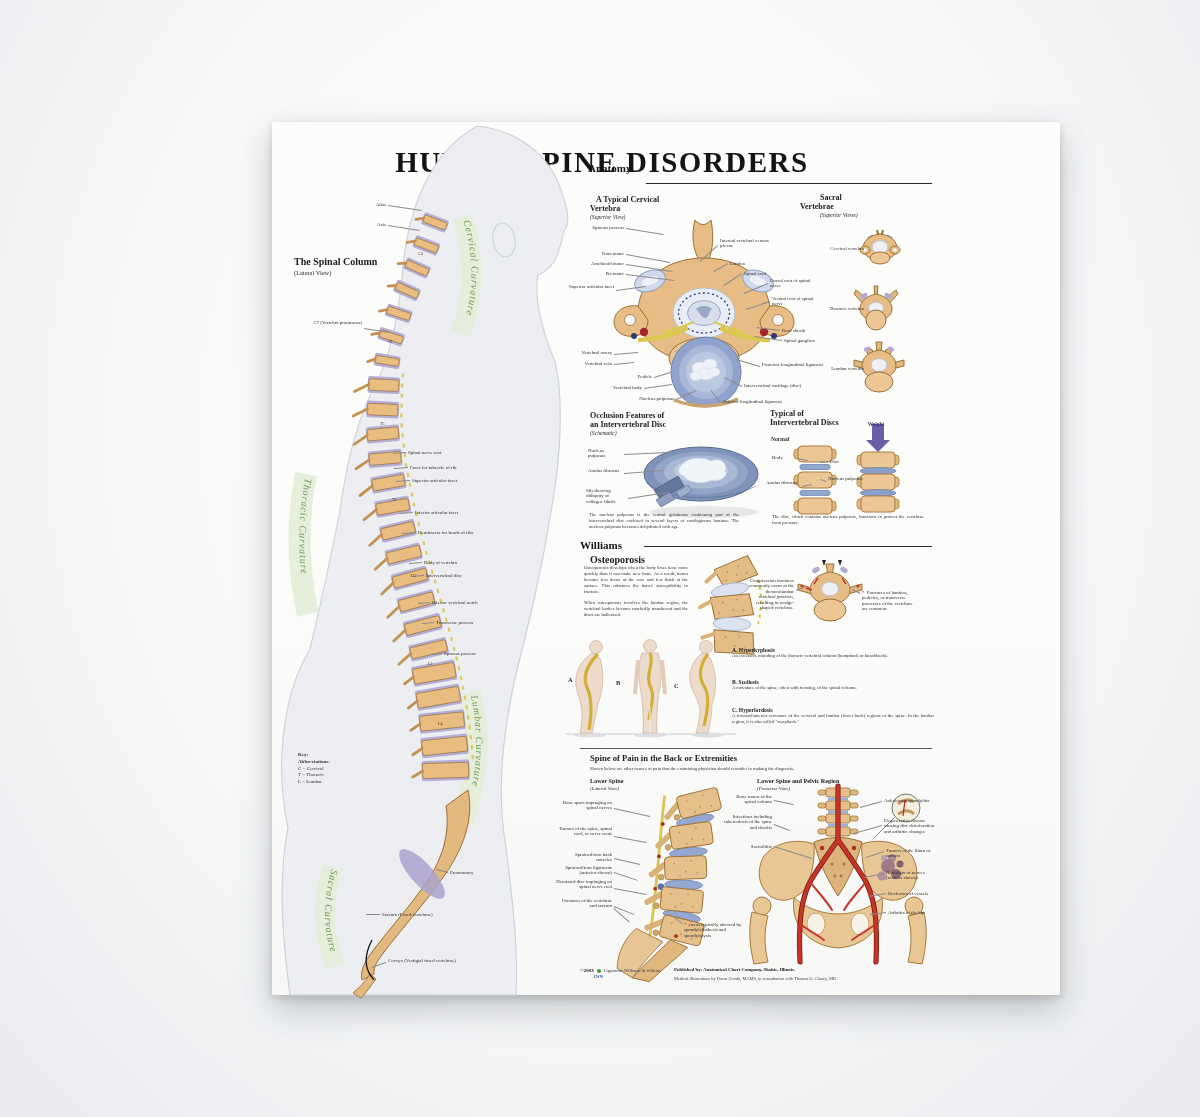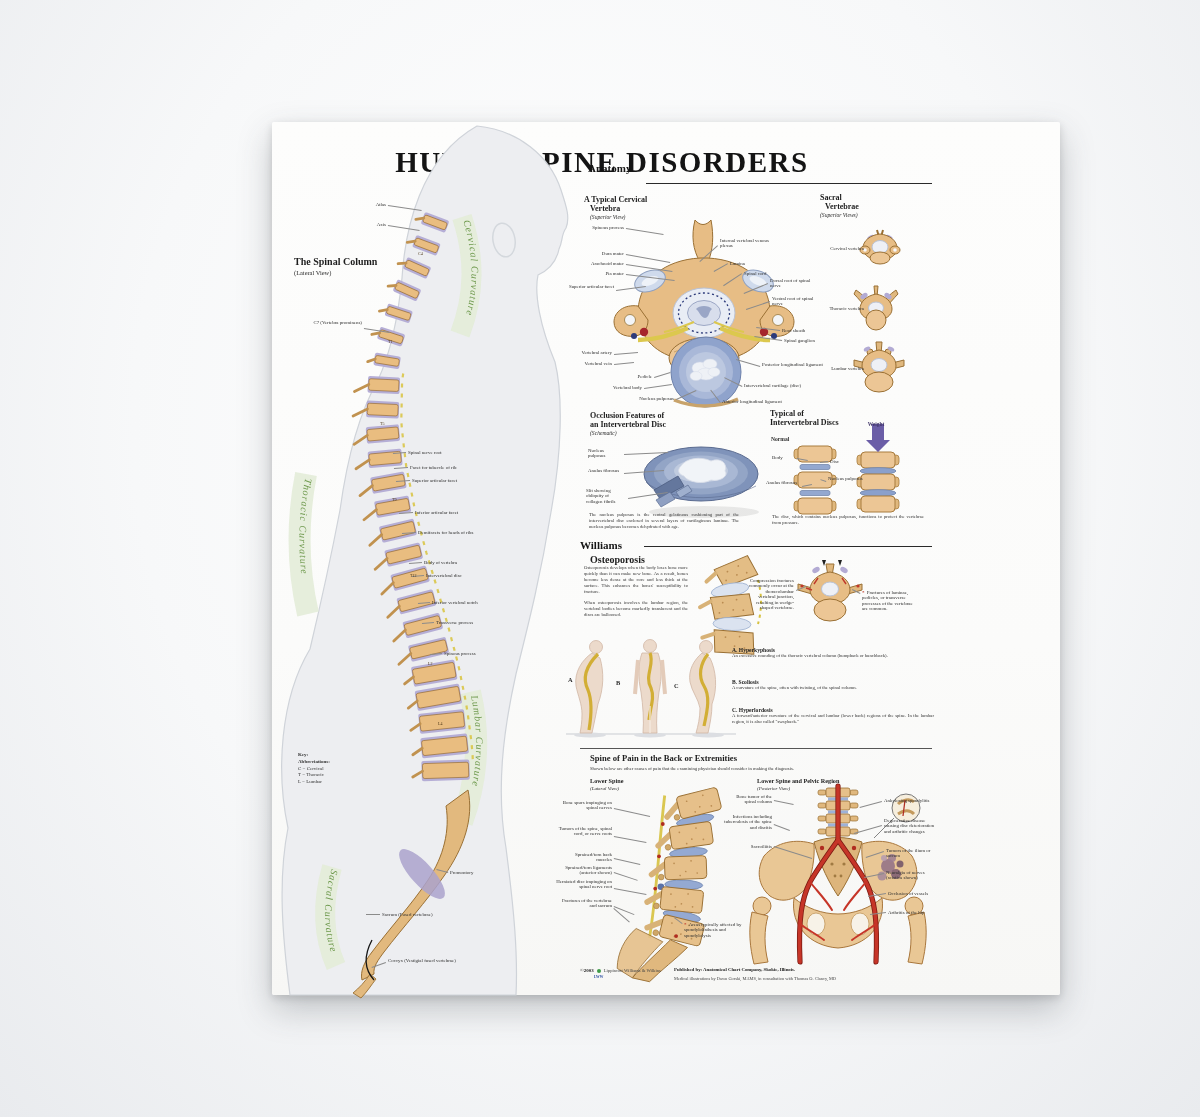--- a/index.html
+++ b/index.html
@@ -250,21 +250,21 @@
         <div class="plabel" style="left: 108px; top: 300px; text-align: left; font-size: 4px; color: rgb(74, 52, 20);">T5</div>
         <div class="plabel" style="left: 120px; top: 376px; text-align: left; font-size: 4px; color: rgb(74, 52, 20);">T9</div>
         <div class="plabel" style="left: 138px; top: 452px; text-align: left; font-size: 4px; color: rgb(74, 52, 20);">T12</div>
         <div class="plabel" style="left: 156px; top: 540px; text-align: left; font-size: 4px; color: rgb(74, 52, 20);">L2</div>
         <div class="plabel" style="left: 166px; top: 600px; text-align: left; font-size: 4px; color: rgb(74, 52, 20);">L4</div>
       </div>
 
     <div class="sechead" style="left:316px;top:40px">Anatomy</div>
     <div class="rule" style="left:374px;top:61px;width:286px"></div>
 
-    <div class="h8" style="left:312px;top:74px">A Typical Cervical</div>
+    <div class="h8" style="left:324px;top:74px">A Typical Cervical</div>
     <div class="h8" style="left:318px;top:83px">Vertebra</div>
     <div class="view" style="left:318px;top:92px">(Superior View)</div>
 
     <svg style="left:326px;top:84px" width="212" height="212" viewBox="0 0 212 212">
       <g stroke-linejoin="round">
         <path d="M97,14 C93,30 95,44 102,56 L110,56 C115,44 116,30 113,14 C108,20 102,20 97,14 Z" fill="#e7bd85" stroke="#9a7034" stroke-width="1"></path>
         <path d="M102,52 C66,54 42,74 40,104 C40,130 56,146 78,152 L134,152 C156,146 172,130 172,104 C170,74 146,54 110,52 Z" fill="#e7bd85" stroke="#9a7034" stroke-width="1"></path>
         <ellipse cx="106" cy="107" rx="31" ry="25" fill="#e9edf5" stroke="#b9c2d6"></ellipse>
         <ellipse cx="106" cy="107" rx="25.5" ry="20" fill="none" stroke="#2c3a7a" stroke-width="1.3" stroke-dasharray="2,2.6"></ellipse>
         <ellipse cx="106" cy="107" rx="16.5" ry="12.5" fill="#d8deec" stroke="#8c98ba" stroke-width="0.8"></ellipse>
@@ -337,21 +337,21 @@
         <div class="plabel" style="left: 512px; top: 216px; width: 50px; text-align: left;">Spinal ganglion</div>
         <div class="lline" style="left: 488px; top: 245px; width: 25px; transform: rotate(-2.8578rad);"></div>
         <div class="plabel" style="left: 490px; top: 240px; width: 62px; text-align: left;">Posterior longitudinal ligament</div>
         <div class="lline" style="left: 470px; top: 265px; width: 20.1246px; transform: rotate(-2.67795rad);"></div>
         <div class="plabel" style="left: 472px; top: 261px; width: 64px; text-align: left;">Intervertebral cartilage (disc)</div>
         <div class="lline" style="left: 448px; top: 281px; width: 16.4012px; transform: rotate(-2.22649rad);"></div>
         <div class="plabel" style="left: 450px; top: 277px; width: 64px; text-align: left;">Anterior longitudinal ligament</div>
       </div>
 
     <div class="h8" style="left:548px;top:72px">Sacral</div>
-    <div class="h8" style="left:553px;top:81px">Vertebrae</div>
+    <div class="h8" style="left:528px;top:81px">Vertebrae</div>
     <div class="view" style="left:548px;top:90px">(Superior Views)</div>
 
     <svg style="left:586px;top:104px" width="44" height="44" viewBox="0 0 44 44">
       <path d="M19,4 L21,11 M25,4 L23,11" stroke="#9a7034" stroke-width="2"></path>
       <ellipse cx="13" cy="12" rx="4" ry="2.5" fill="#b3abd4" transform="rotate(-30 13 12)"></ellipse>
       <ellipse cx="31" cy="12" rx="4" ry="2.5" fill="#b3abd4" transform="rotate(30 31 12)"></ellipse>
       <path d="M22,8 C12,9 5,15 5,22 C5,28 10,32 16,33 L28,33 C34,32 39,28 39,22 C39,15 32,9 22,8 Z" fill="#e7bd85" stroke="#9a7034"></path>
       <ellipse cx="22" cy="21" rx="8" ry="6.5" fill="#eef0f6" stroke="#b9c2d6"></ellipse>
       <ellipse cx="7" cy="24" rx="5" ry="4" fill="#e7bd85" stroke="#9a7034"></ellipse>
       <circle cx="7" cy="24" r="1.8" fill="#f6f7fa"></circle>

